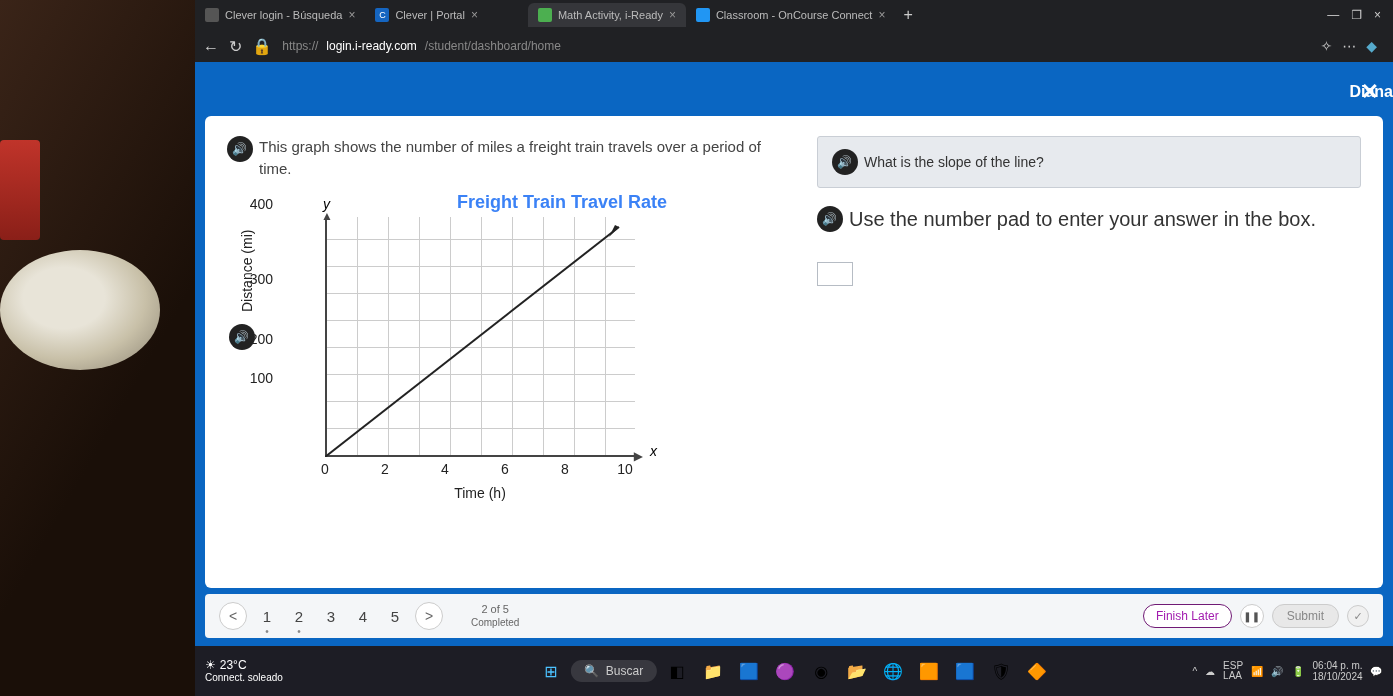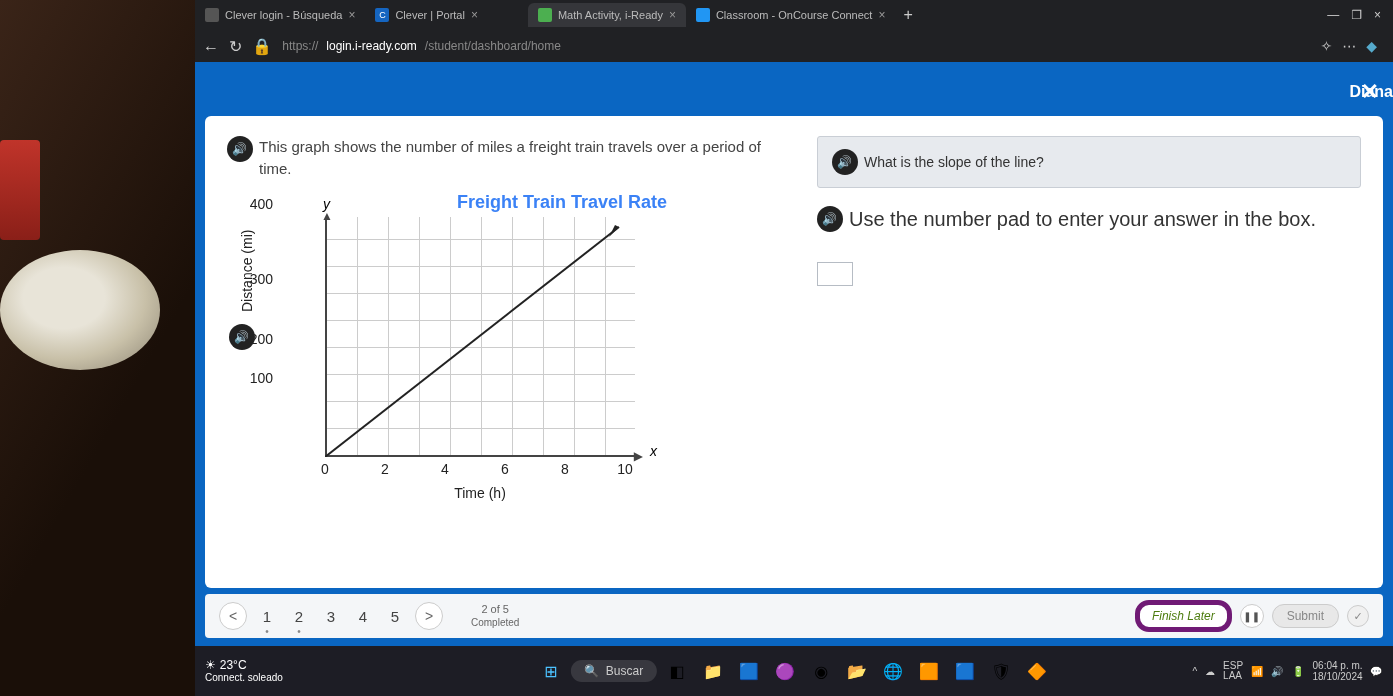--- a/index.html
+++ b/index.html
@@ -65,21 +65,21 @@
 .instruction-text { color: #333; font-size: 20px; }
 .answer-input { width: 36px; height: 24px; border: 1px solid #b6bcc4; background: #fff; }
 
 
 .bottom-bar { height: 44px; background: #f4f6f8; margin: 0 10px 8px 10px; border-radius: 4px; display: flex; align-items: center; padding: 0 14px; gap: 8px; }
 .page-nav-btn { width: 28px; height: 28px; border: 1px solid #ccc; border-radius: 50%; display: flex; align-items: center; justify-content: center; font-size: 14px; color: #666; background: #fff; }
 .page-num { width: 24px; text-align: center; font-size: 15px; color: #444; position: relative; }
 .page-dot::after { content: "•"; position: absolute; bottom: -12px; left: 50%; transform: translateX(-50%); color: #888; font-size: 10px; }
 .progress-block { margin-left: 20px; font-size: 10px; color: #666; text-align: center; line-height: 1.2; }
 .progress-block .top { font-size: 11px; }
-.finish-btn { margin-left: auto; background: #fff; border: 5px solid #701a75; border-radius: 14px; padding: 4px 12px; font-size: 12px; color: #4d7c0f; font-style: italic; }
+.finish-btn { margin-left: auto; background: #fff; border: 1px solid #701a75; border-radius: 14px; padding: 4px 12px; font-size: 12px; color: #a21caf; }
 .pause-btn { width: 24px; height: 24px; border: 1px solid #ccc; border-radius: 50%; display: flex; align-items: center; justify-content: center; font-size: 10px; color: #555; background: #fff; }
 .submit-btn { background: #e8e8e8; border: 1px solid #ccc; border-radius: 14px; padding: 4px 14px; font-size: 12px; color: #888; }
 .submit-check { width: 22px; height: 22px; border: 1px solid #ccc; border-radius: 50%; display: flex; align-items: center; justify-content: center; font-size: 11px; color: #888; background: #f0f0f0; }
 
 
 .taskbar { position: absolute; left: 195px; right: 0; bottom: 0; height: 50px; background: rgba(30,30,40,0.85); display: flex; align-items: center; padding: 0 10px; gap: 6px; }
 .weather { display: flex; flex-direction: column; color: #fff; font-size: 10px; margin-right: auto; line-height: 1.1; }
 .weather .temp { font-size: 12px; display: flex; align-items: center; gap: 4px; }
 .task-center { position: absolute; left: 50%; transform: translateX(-50%); display: flex; align-items: center; gap: 4px; }
 .task-icon { width: 32px; height: 32px; border-radius: 4px; display: flex; align-items: center; justify-content: center; font-size: 16px; }

